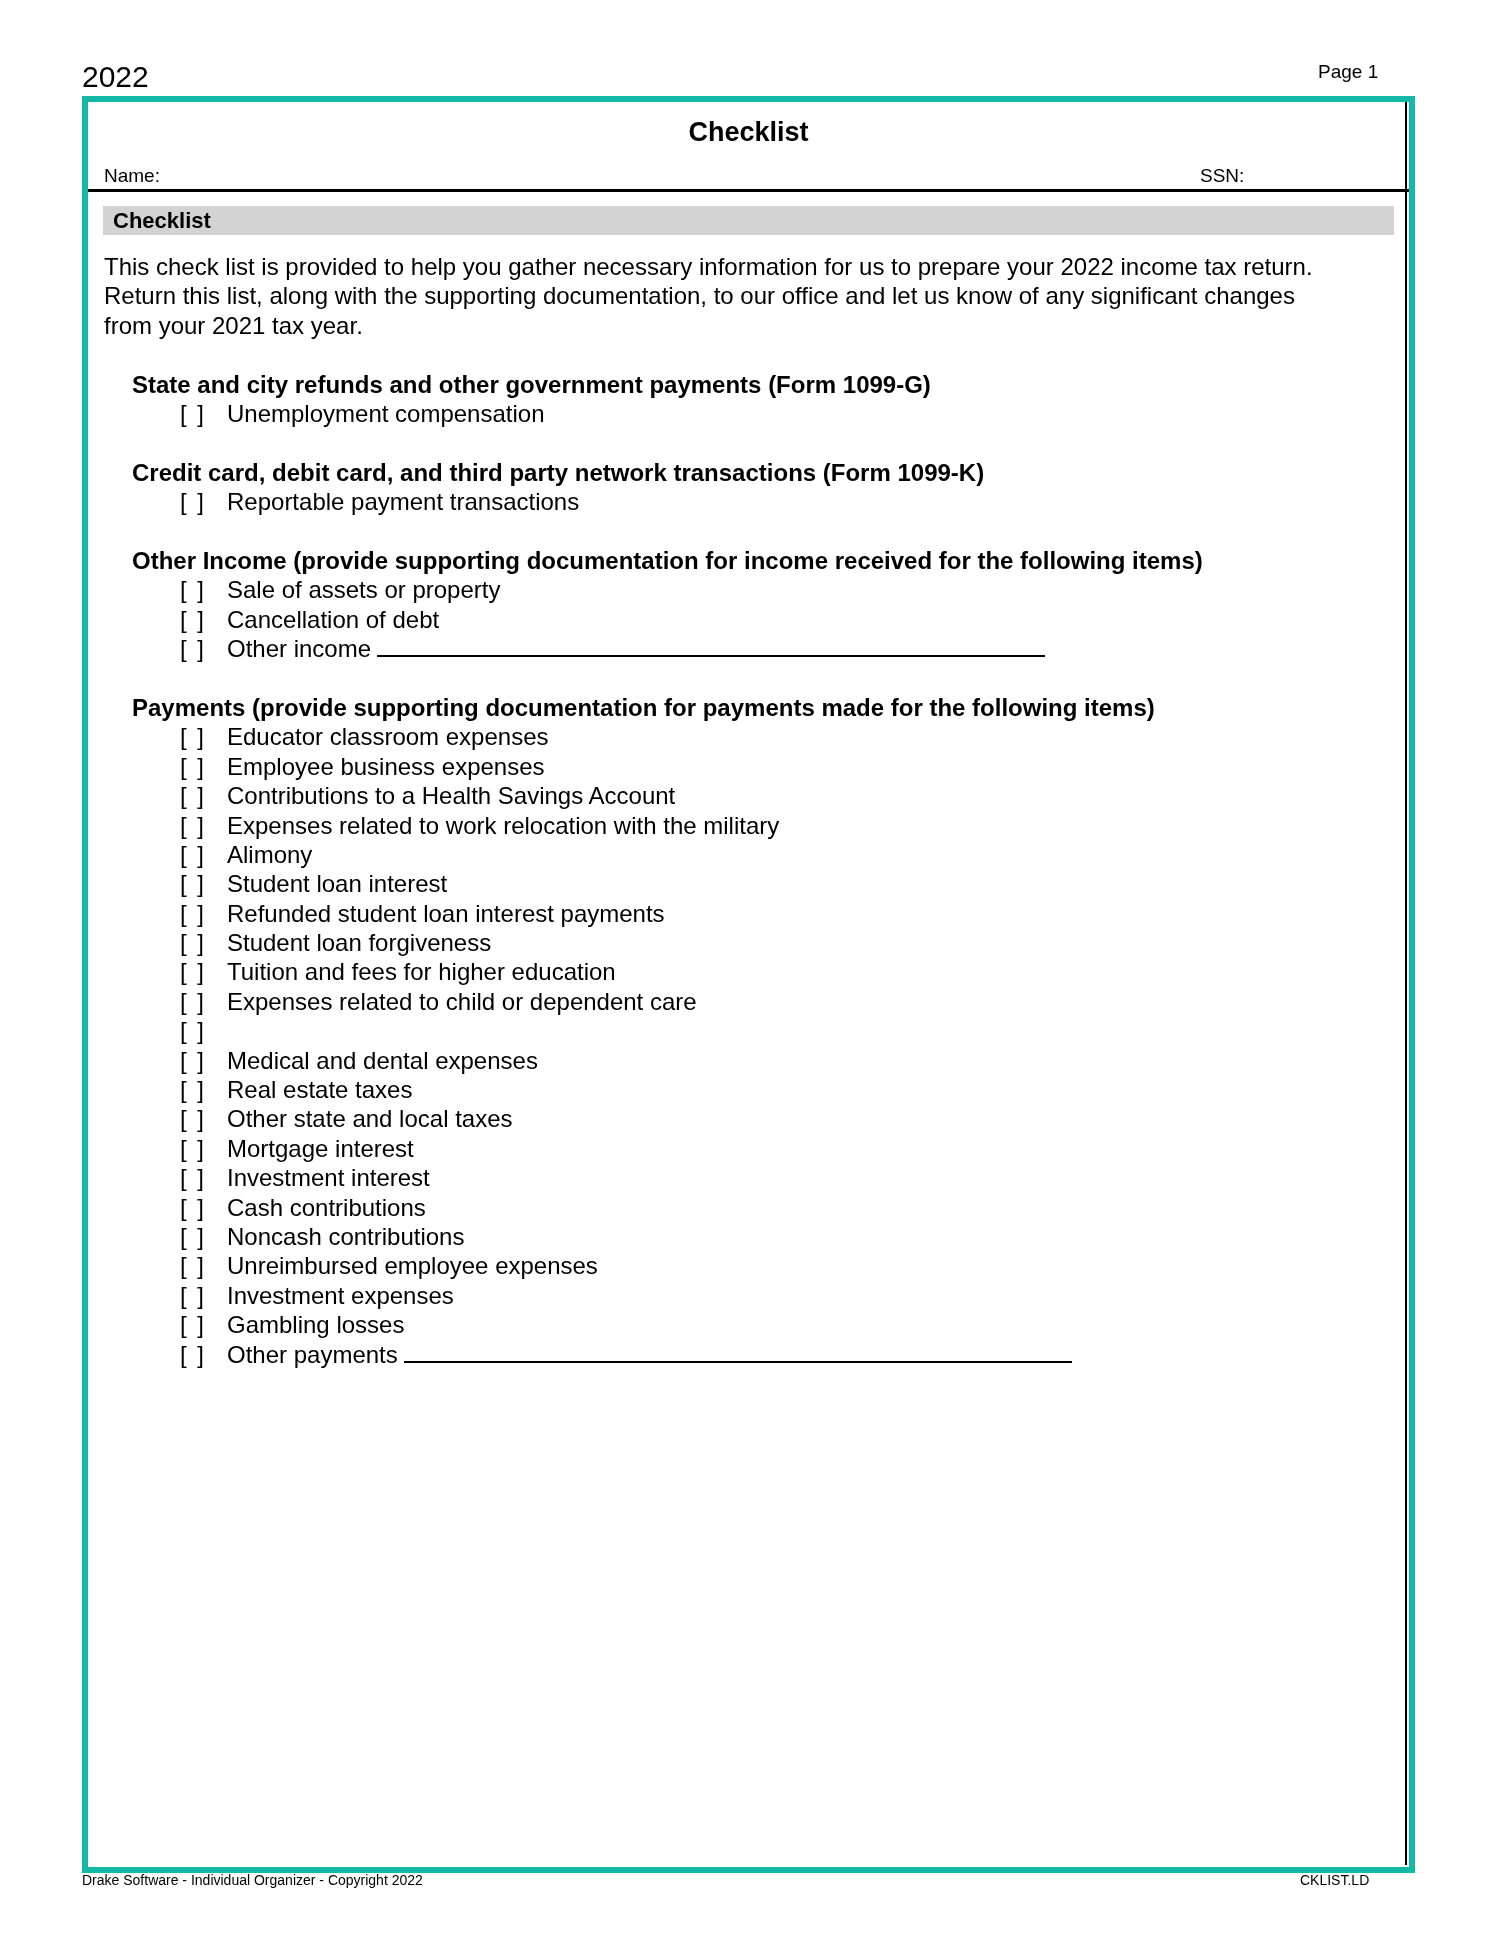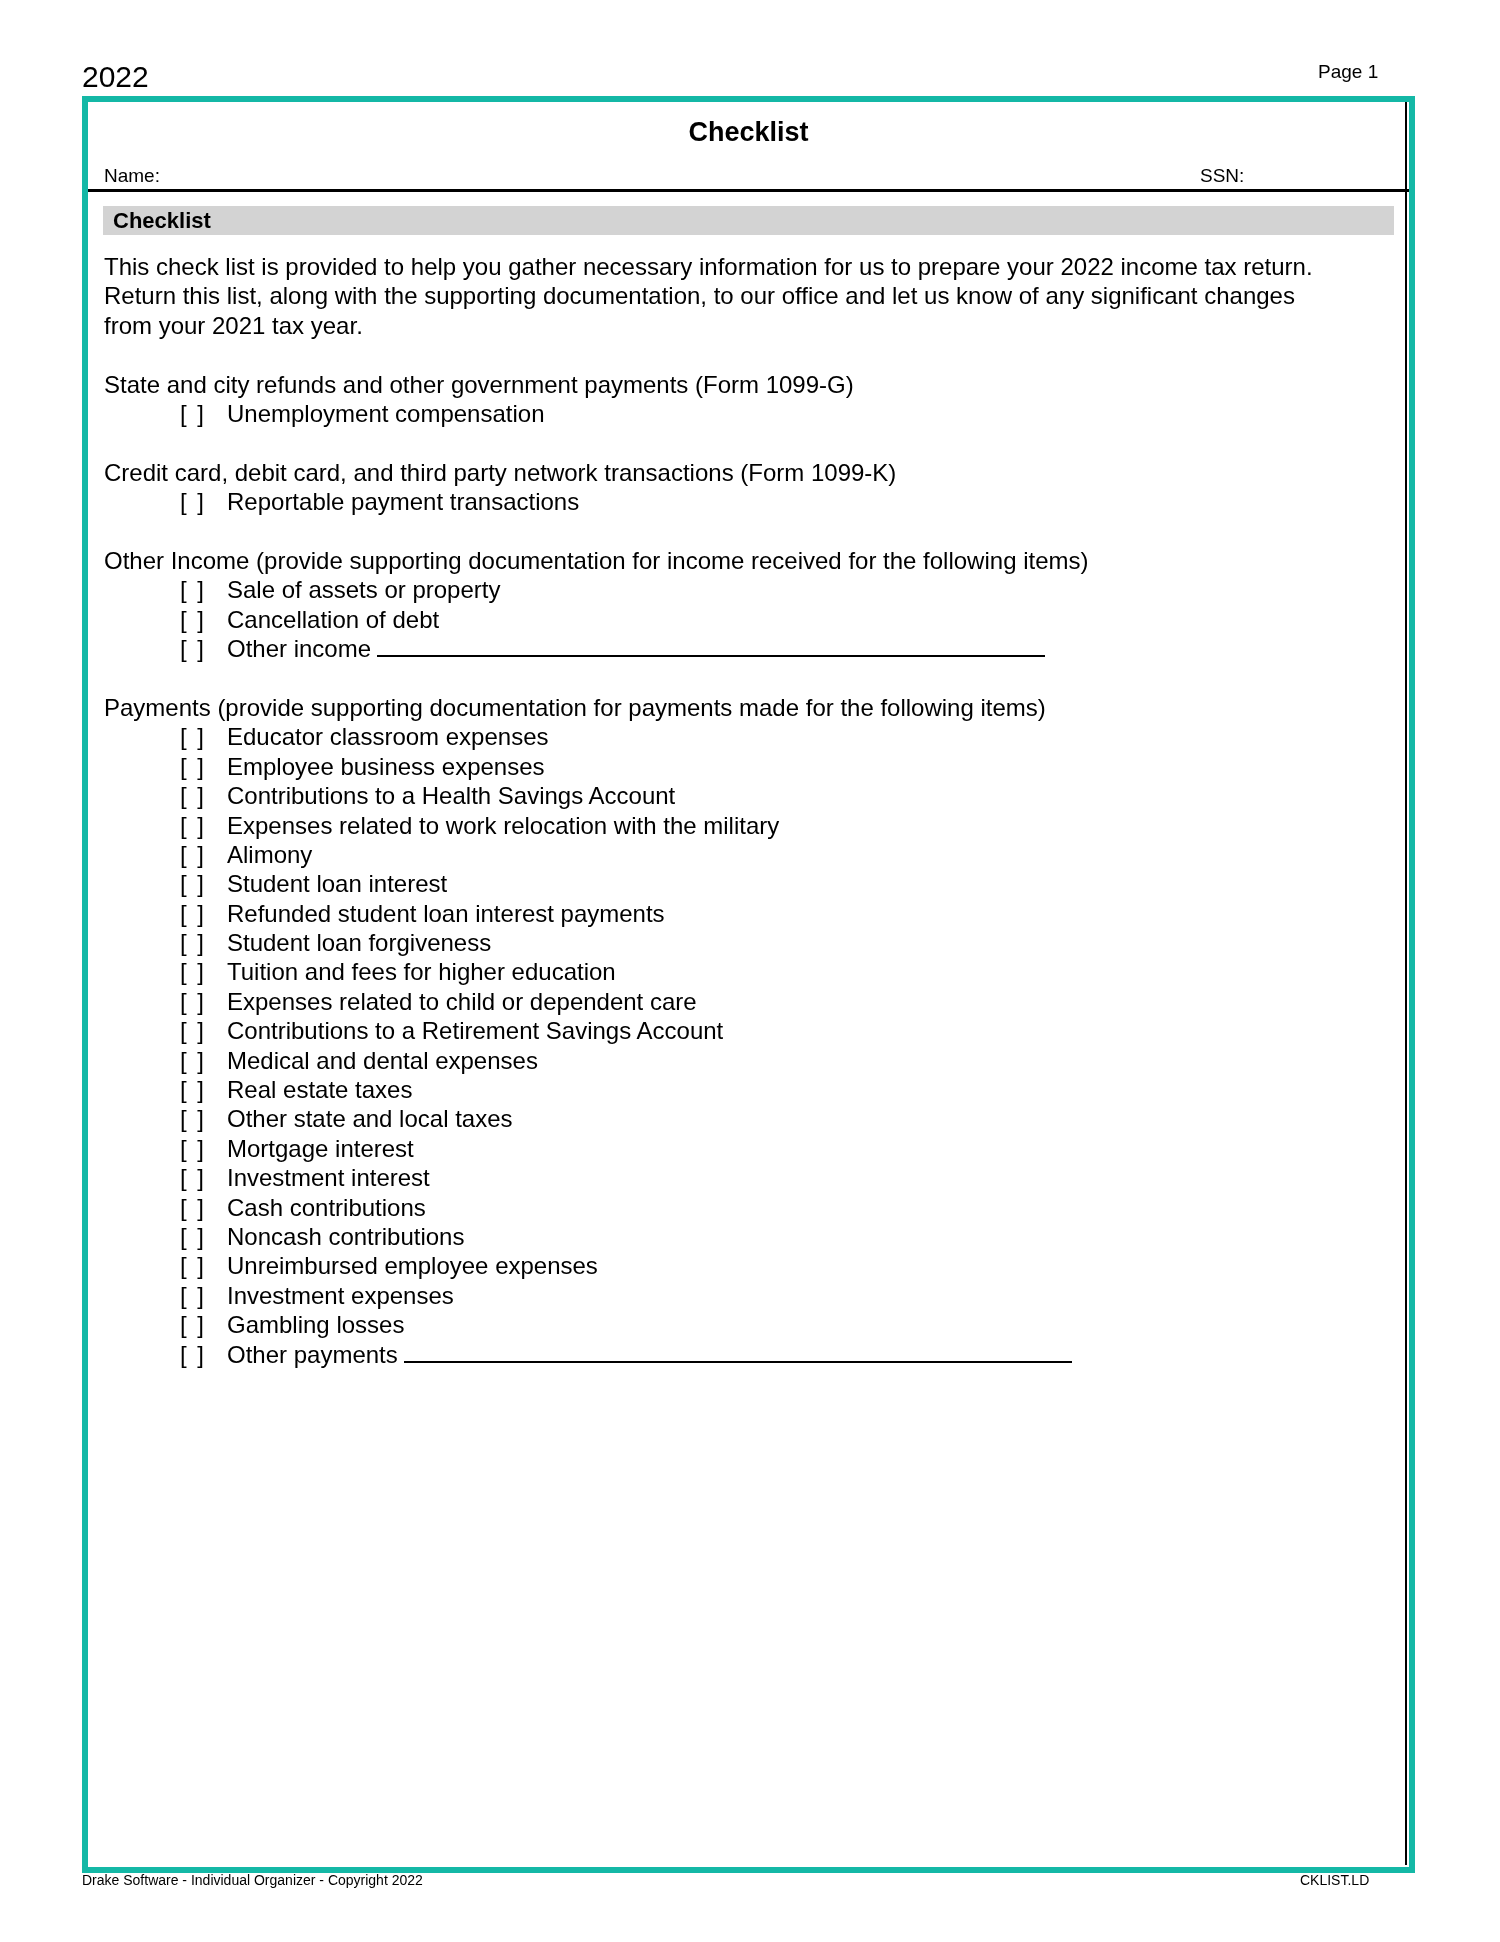--- a/index.html
+++ b/index.html
@@ -42,21 +42,21 @@
   }
   .section-bar span {
     position: absolute; left: 10px; top: 2px; font-size: 22px; font-weight: bold; line-height: 26px;
   }
   .content {
     position: absolute; left: 16px; top: 150px; width: 1260px;
     font-size: 24px; line-height: 29.4px;
   }
   .intro { margin: 0 0 29.4px 0; width: 1230px; }
   .group { margin-bottom: 29.4px; }
-  .group-heading { font-weight: normal; }
+  .group-heading { font-weight: bold; margin-left: 28px; }
   .item { position: relative; height: 29.4px; }
   .item .box { position: absolute; left: 76px; top: 0; letter-spacing: 2px; }
   .item .label { position: absolute; left: 123px; top: 0; white-space: nowrap; }
   .item .blank {
     display: inline-block; vertical-align: baseline;
     border-bottom: 2px solid #000; height: 20px; margin-left: 6px;
   }
   .footer-left {
     position: absolute; left: 82px; top: 1872px; font-size: 14px; line-height: 16px;
   }
@@ -150,21 +150,20 @@
           <div class="item">
             <span class="box">[ ]</span>
             <span class="label"><span>Tuition and fees for higher education</span></span>
           </div>
           <div class="item">
             <span class="box">[ ]</span>
             <span class="label"><span>Expenses related to child or dependent care</span></span>
           </div>
           <div class="item">
             <span class="box">[ ]</span>
-            <span class="label"><span>Contributions to a Retirement Savings Account</span></span>
           </div>
           <div class="item">
             <span class="box">[ ]</span>
             <span class="label"><span>Medical and dental expenses</span></span>
           </div>
           <div class="item">
             <span class="box">[ ]</span>
             <span class="label"><span>Real estate taxes</span></span>
           </div>
           <div class="item">

